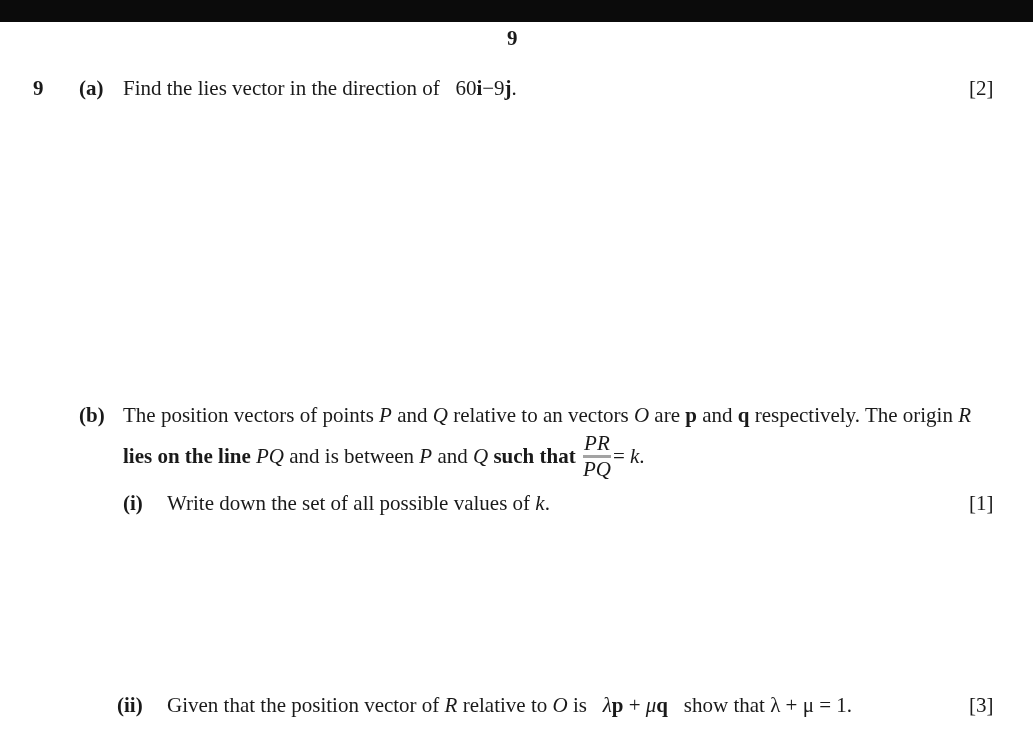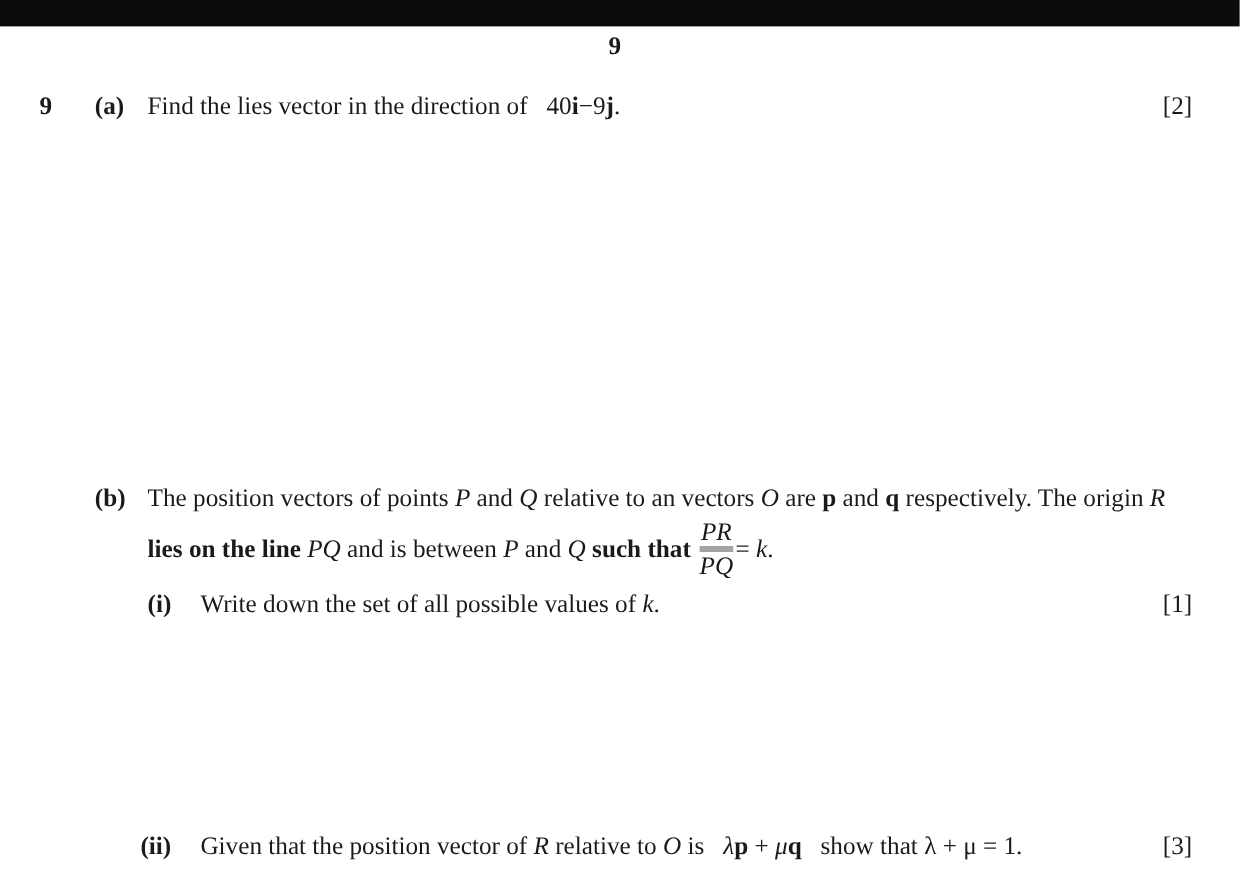--- a/index.html
+++ b/index.html
@@ -8,35 +8,35 @@
       background:#ffffff; color:#1a1a1a;
       font-family:"Liberation Serif", "DejaVu Serif", serif;
       font-size:21px;
     }
     .topbar { position:absolute; left:0; top:0; width:1033px; height:22px; background:#0b0b0b; }
     .abs { position:absolute; white-space:nowrap; line-height:1; }
     .b { font-weight:bold; }
     .i { font-style:italic; }
     .page-num { left:507px; top:28px; font-weight:bold; font-size:21px; }
     .frac { display:inline-block; vertical-align:middle; text-align:center; font-style:italic; line-height:1; margin:0 2px; }
-    .frac .num { display:block; border-bottom:5px solid #a3a3a3; padding:0 1px 1px; }
+    .frac .num { display:block; border-bottom:3px solid #a3a3a3; padding:0 1px 1px; }
     .frac .den { display:block; padding-top:1px; }
   </style>
 </head>
 <body>
 
 <div class="topbar"></div>
 
 <div class="abs page-num">9</div>
 
 <div class="abs b" style="left:33px; top:78px;">9</div>
 <div class="abs b" style="left:79px; top:78px;">(a)</div>
 <div class="abs" style="left:123px; top:78px;">
   <span>Find the lies vector in the direction of</span>&nbsp;&nbsp;
-  <span><span>40</span><span class="b">i</span><span>−</span><span>9</span><span class="b">j</span><span>.</span></span>
+  <span><span>60</span><span class="b">i</span><span>−</span><span>9</span><span class="b">j</span><span>.</span></span>
 </div>
 <div class="abs" style="left:969px; top:78px;">[2]</div>
 
 <div class="abs b" style="left:79px; top:405px;">(b)</div>
 <div class="abs" style="left:123px; top:405px;">
   <span>The position vectors of points</span>
   <span class="i">P</span>
   <span>and</span>
   <span class="i">Q</span>
   <span>relative to an vectors</span>

